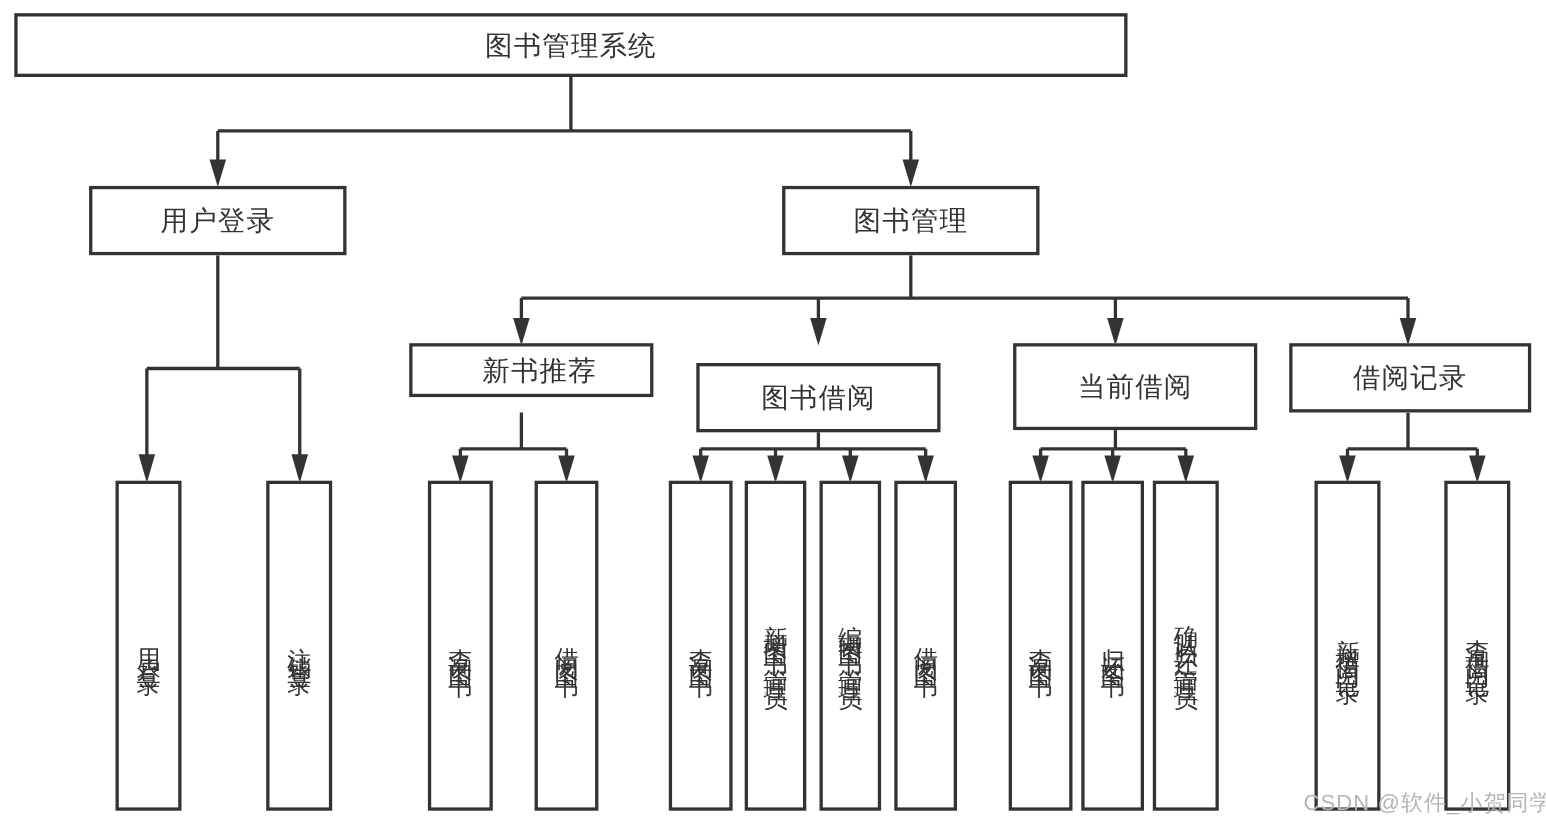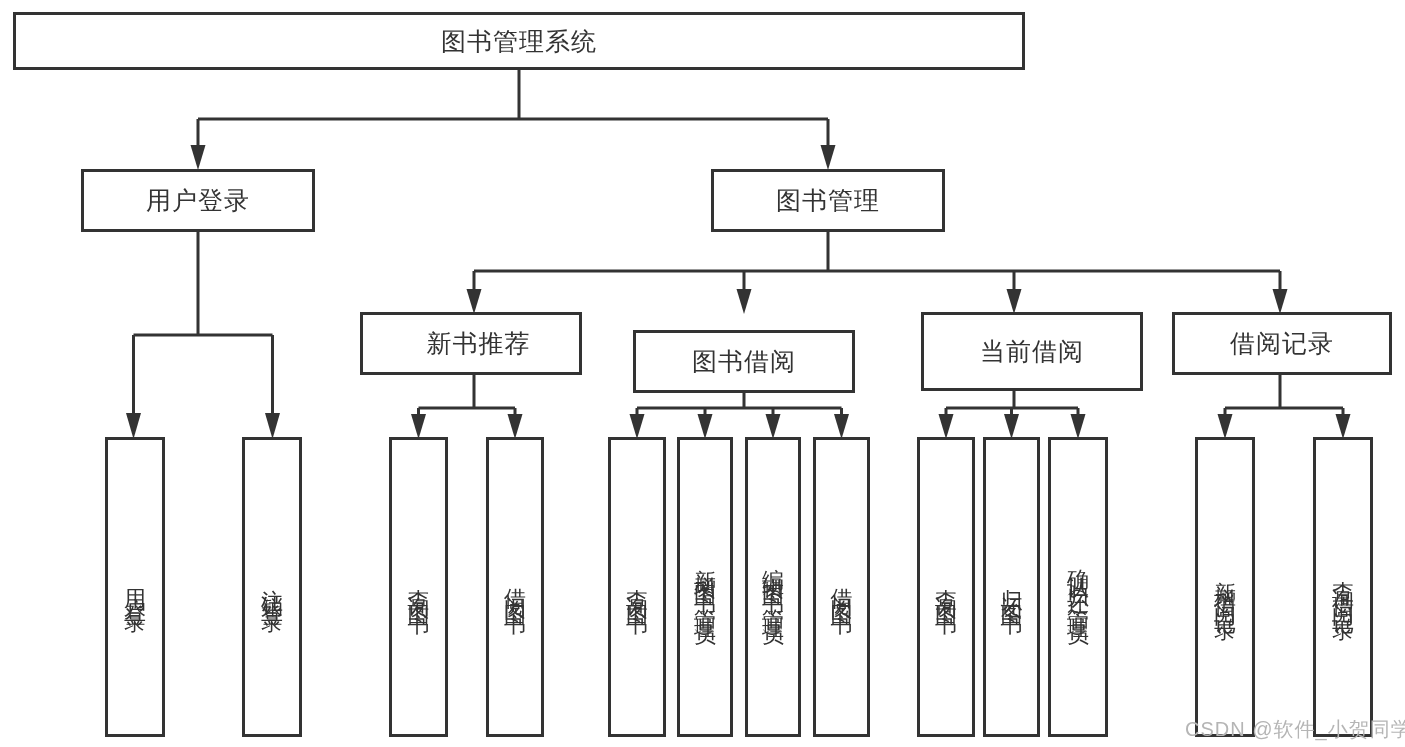--- a/index.html
+++ b/index.html
@@ -103,21 +103,21 @@
       <polygon points="1217.5,414 1232.5,414 1225,439"></polygon>
       <polygon points="1335.5,414 1350.5,414 1343,439"></polygon>
     </g>
   </svg>
 
   <div class="node hbox" style="left:13px; top:12px; width:1012px; height:58px;">图书管理系统</div>
 
   <div class="node hbox" style="left:81px; top:169px; width:234px; height:63px;">用户登录</div>
   <div class="node hbox" style="left:711px; top:169px; width:234px; height:63px;">图书管理</div>
 
-  <div class="node hbox" style="left:360px; top:312px; width:222px; height:63px;padding-left:15px;">新书推荐</div>
+  <div class="node hbox" style="left:372px; top:312px; width:222px; height:49px;padding-left:15px;">新书推荐</div>
   <div class="node hbox" style="left:633px; top:330px; width:222px; height:63px;">图书借阅</div>
   <div class="node hbox" style="left:921px; top:312px; width:222px; height:79px;">当前借阅</div>
   <div class="node hbox" style="left:1172px; top:312px; width:220px; height:63px;">借阅记录</div>
 
   <div class="node vbox" style="left:105px; top:437px; width:60px; height:300px;">
     <span class="vtext">用户登录</span>
   </div>
   <div class="node vbox" style="left:242px; top:437px; width:60px; height:300px;">
     <span class="vtext">注销登录</span>
   </div>

